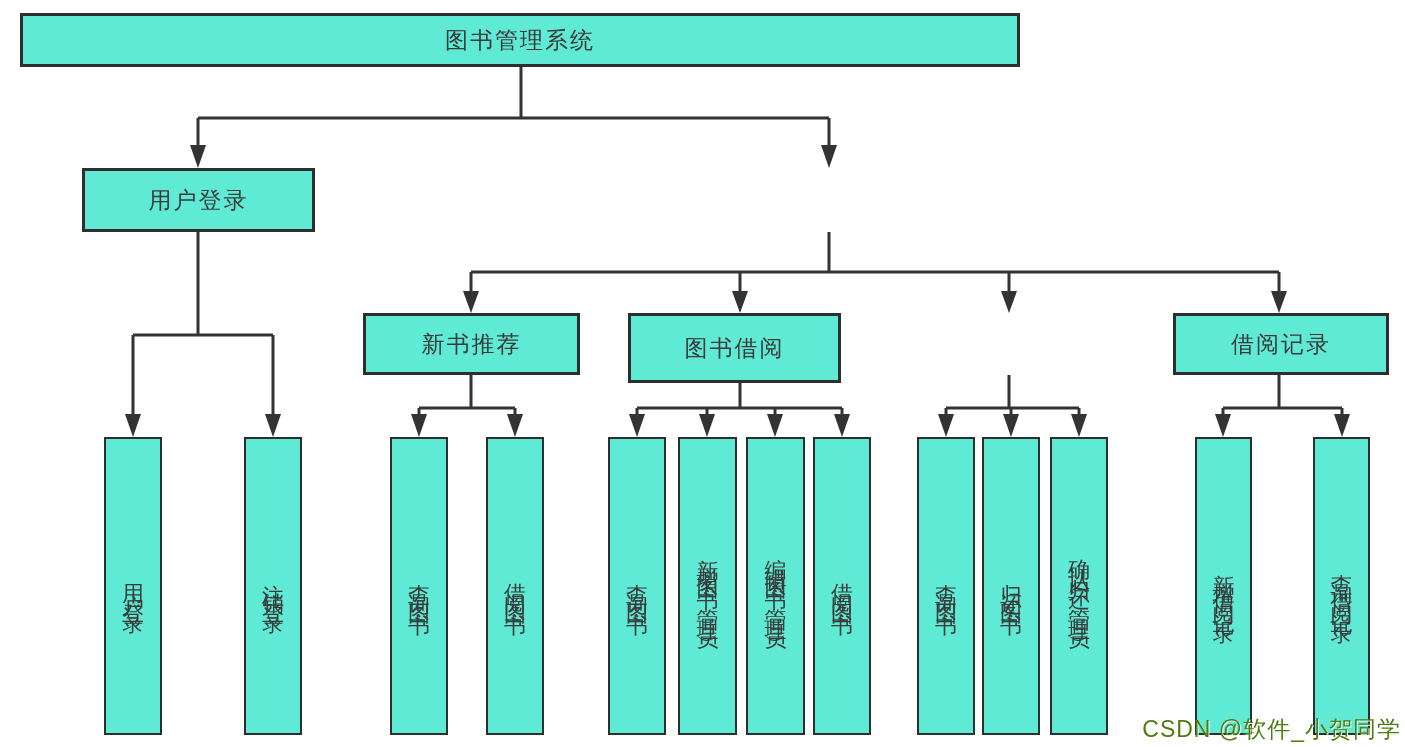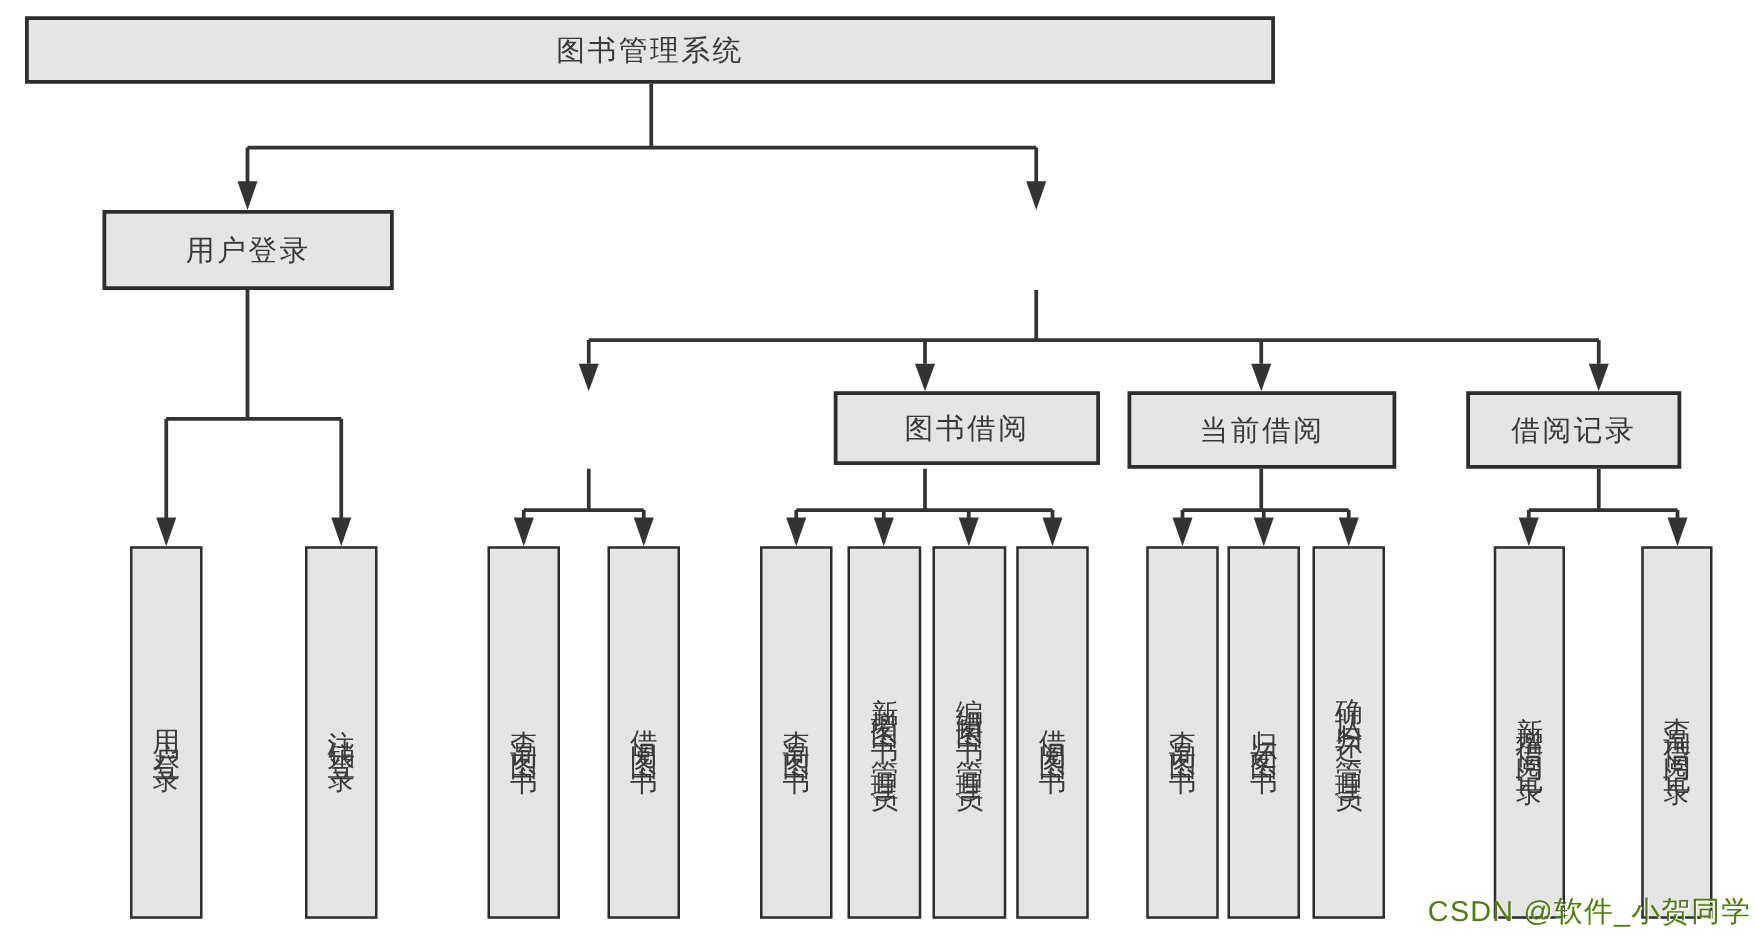--- a/index.html
+++ b/index.html
@@ -2,21 +2,21 @@
 <html><head>
 <meta charset="utf-8">
 <style>
   html,body { margin:0; padding:0; background:#ffffff; }
   #canvas {
     position:relative; width:1405px; height:747px; background:#ffffff;
     font-family:"Liberation Sans","DejaVu Sans",sans-serif; overflow:hidden;
   }
   #connectors { position:absolute; left:0; top:0; width:1405px; height:747px; }
   .box {
-    position:absolute; box-sizing:border-box; background:#e5e5e5;
+    position:absolute; box-sizing:border-box; background:#5eead4;
     border:3px solid #2e2e2e; color:#3a3a3a;
     display:flex; align-items:center; justify-content:center;
     font-size:23px; letter-spacing:2px; white-space:nowrap; z-index:2;
   }
   .leaf { border-width:2.5px; }
   .leaf .vtext {
     writing-mode:vertical-rl; text-orientation:mixed;
     font-size:22px; letter-spacing:10px; line-height:1; white-space:normal;
   }
   .watermark {
@@ -71,27 +71,27 @@
   </svg>
 
   <div class="box" style="left:20px; top:13px; width:1000px; height:54px;">
     <span>图书管理系统</span>
   </div>
 
   <div class="box" style="left:82px; top:168px; width:233px; height:64px;">
     <span>用户登录</span>
   </div>
 
-  <div class="box" style="left:667px; top:313px; width:213px; height:59px;">
+  <div class="box" style="left:363px; top:313px; width:217px; height:62px;">
+    <span>新书推荐</span>
+  </div>
+  <div class="box" style="left:628px; top:313px; width:213px; height:70px;">
     <span>图书借阅</span>
   </div>
-  <div class="box" style="left:902px; top:313px; width:215px; height:62px;">
-    <span>当前借阅</span>
-  </div>
-  <div class="box" style="left:1173px; top:313px; width:172px; height:62px;justify-content:center;">
+  <div class="box" style="left:1173px; top:313px; width:216px; height:62px;justify-content:center;">
     <span>借阅记录</span>
   </div>
 
   <div class="box leaf" style="left:104px; top:437px; width:58px; height:298px;">
     <span class="vtext">用户登录</span>
   </div>
   <div class="box leaf" style="left:244px; top:437px; width:58px; height:298px;">
     <span class="vtext">注销登录</span>
   </div>
 

